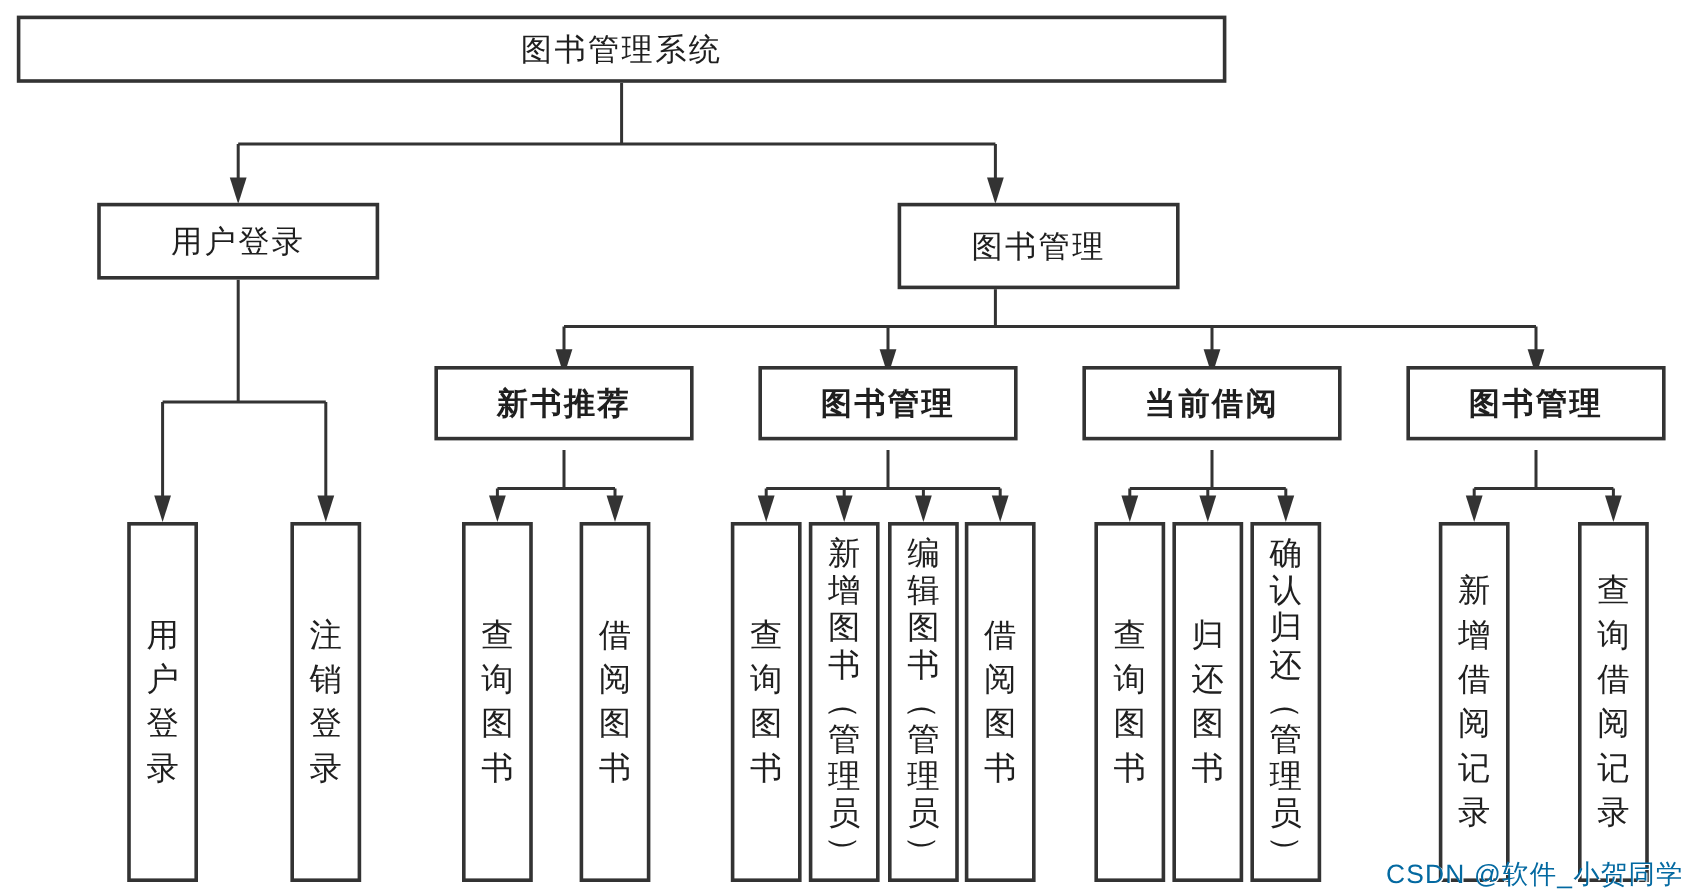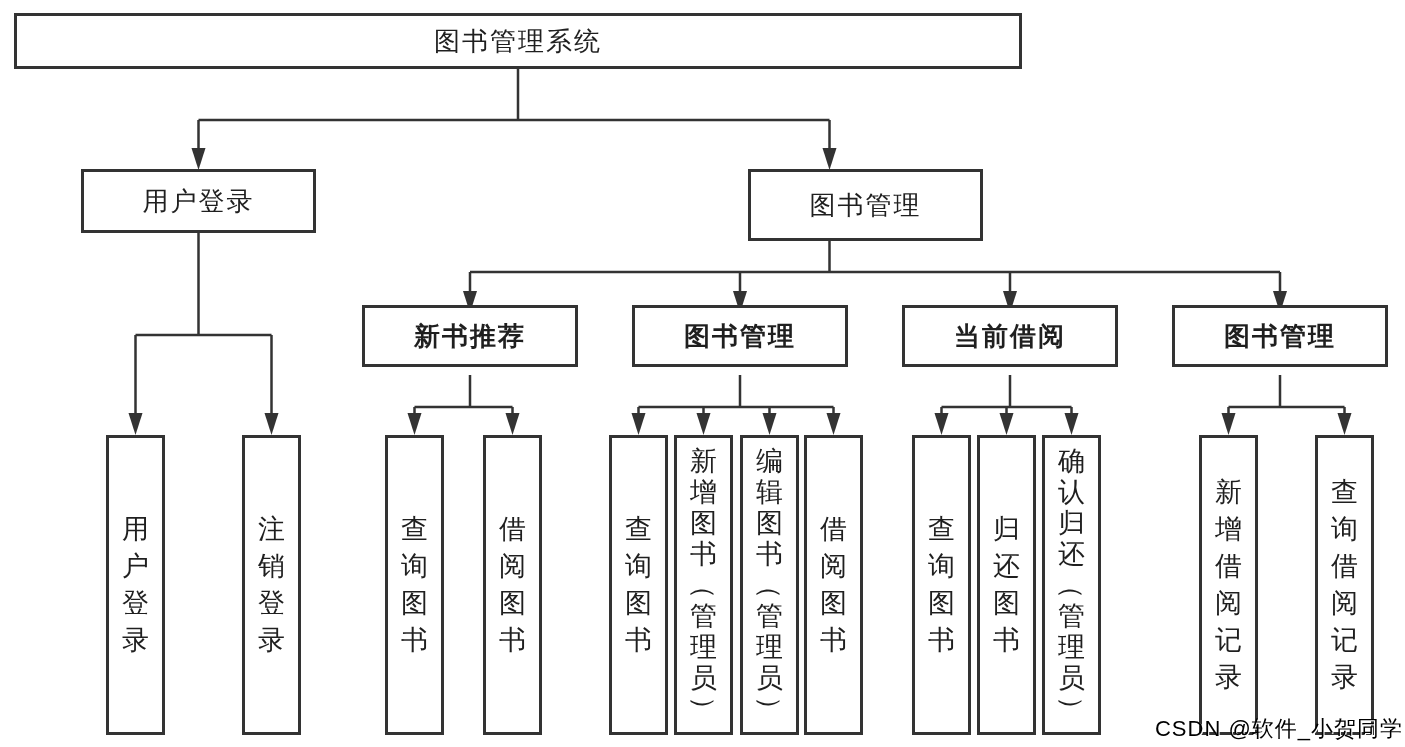--- a/index.html
+++ b/index.html
@@ -67,21 +67,21 @@
     display: block;
     line-height: 1;
     font-size: 27px;
   }
   .vchar.rot { transform: rotate(90deg); }
   .watermark {
     position: absolute;
     right: 2px;
     bottom: 3px;
     font-size: 22px;
-    color: #000000;
+    color: #0369a1;
     letter-spacing: 1px;
     text-shadow: 1px 1px 0 #ffffff;
     z-index: 5;
     margin-top: 40px;
   }
 </style>
 </head>
 <body>
 
 <div class="canvas">

